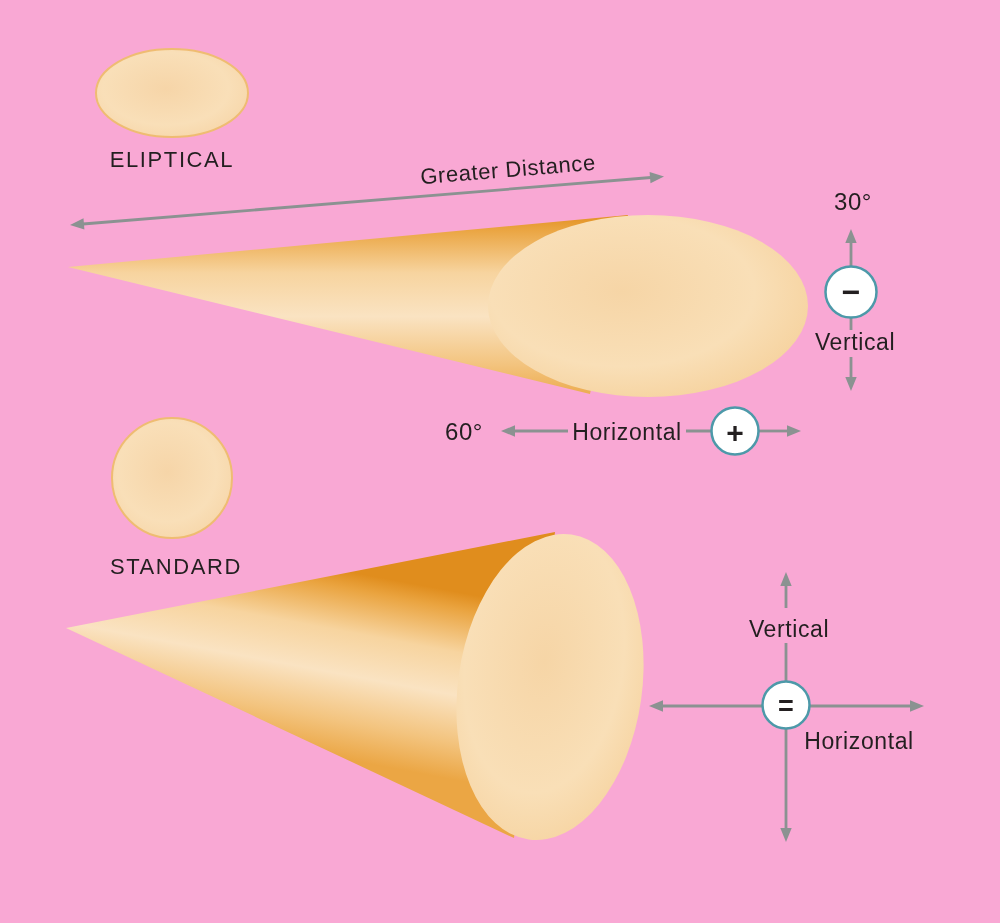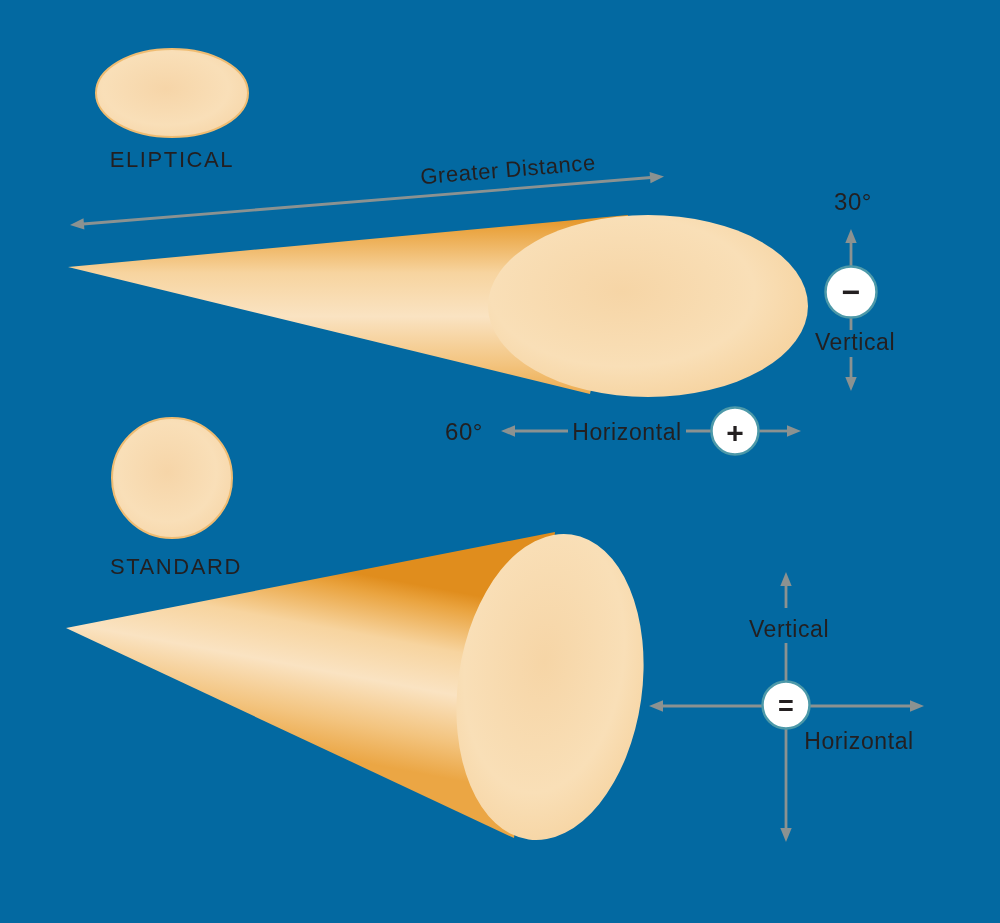--- a/index.html
+++ b/index.html
@@ -1,17 +1,17 @@
 <!DOCTYPE html>
 <html><head>
 <meta charset="utf-8">
 <style>
   html,body{margin:0;padding:0;background:#ffffff;}
   .stage{
-    position:relative;width:1000px;height:923px;background:#0369a1;
+    position:relative;width:1000px;height:923px;background:#f9a8d4;
     font-family:"Liberation Sans","DejaVu Sans",sans-serif;overflow:hidden;
   }
   svg{display:block;}
   text{fill:#231f20;font-family:"Liberation Sans","DejaVu Sans",sans-serif;}
   .caps{font-size:22px;letter-spacing:1.6px;}
   .lbl{font-size:23px;letter-spacing:0.6px;}
   .angle{font-size:24px;letter-spacing:0.5px;}
   .sign{font-weight:bold;}
 </style>
 </head>

